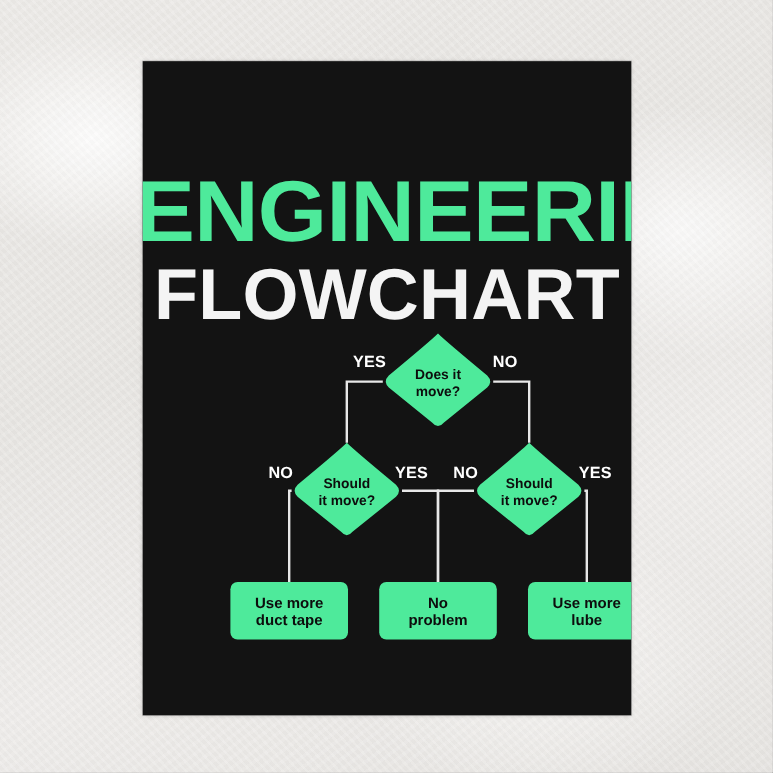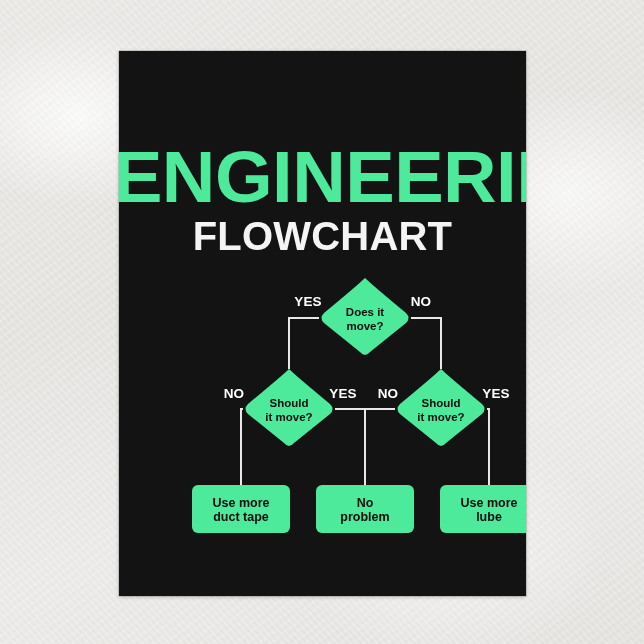--- a/index.html
+++ b/index.html
@@ -66,21 +66,21 @@
     line-height: .92;
     letter-spacing: -0.5px;
     transform: scaleX(1.03);
     white-space: nowrap;
   }
 
   #title-sub {
     color: #f4f4f4;
     font-family: "Liberation Sans", sans-serif;
     font-weight: 700;
-    font-size: 40px;
+    font-size: 60px;
     line-height: 1;
     letter-spacing: 0.2px;
     margin-top: 6px;
     white-space: nowrap;
   }
 
   
   #flowchart {
     position: absolute;
     left: 0;

